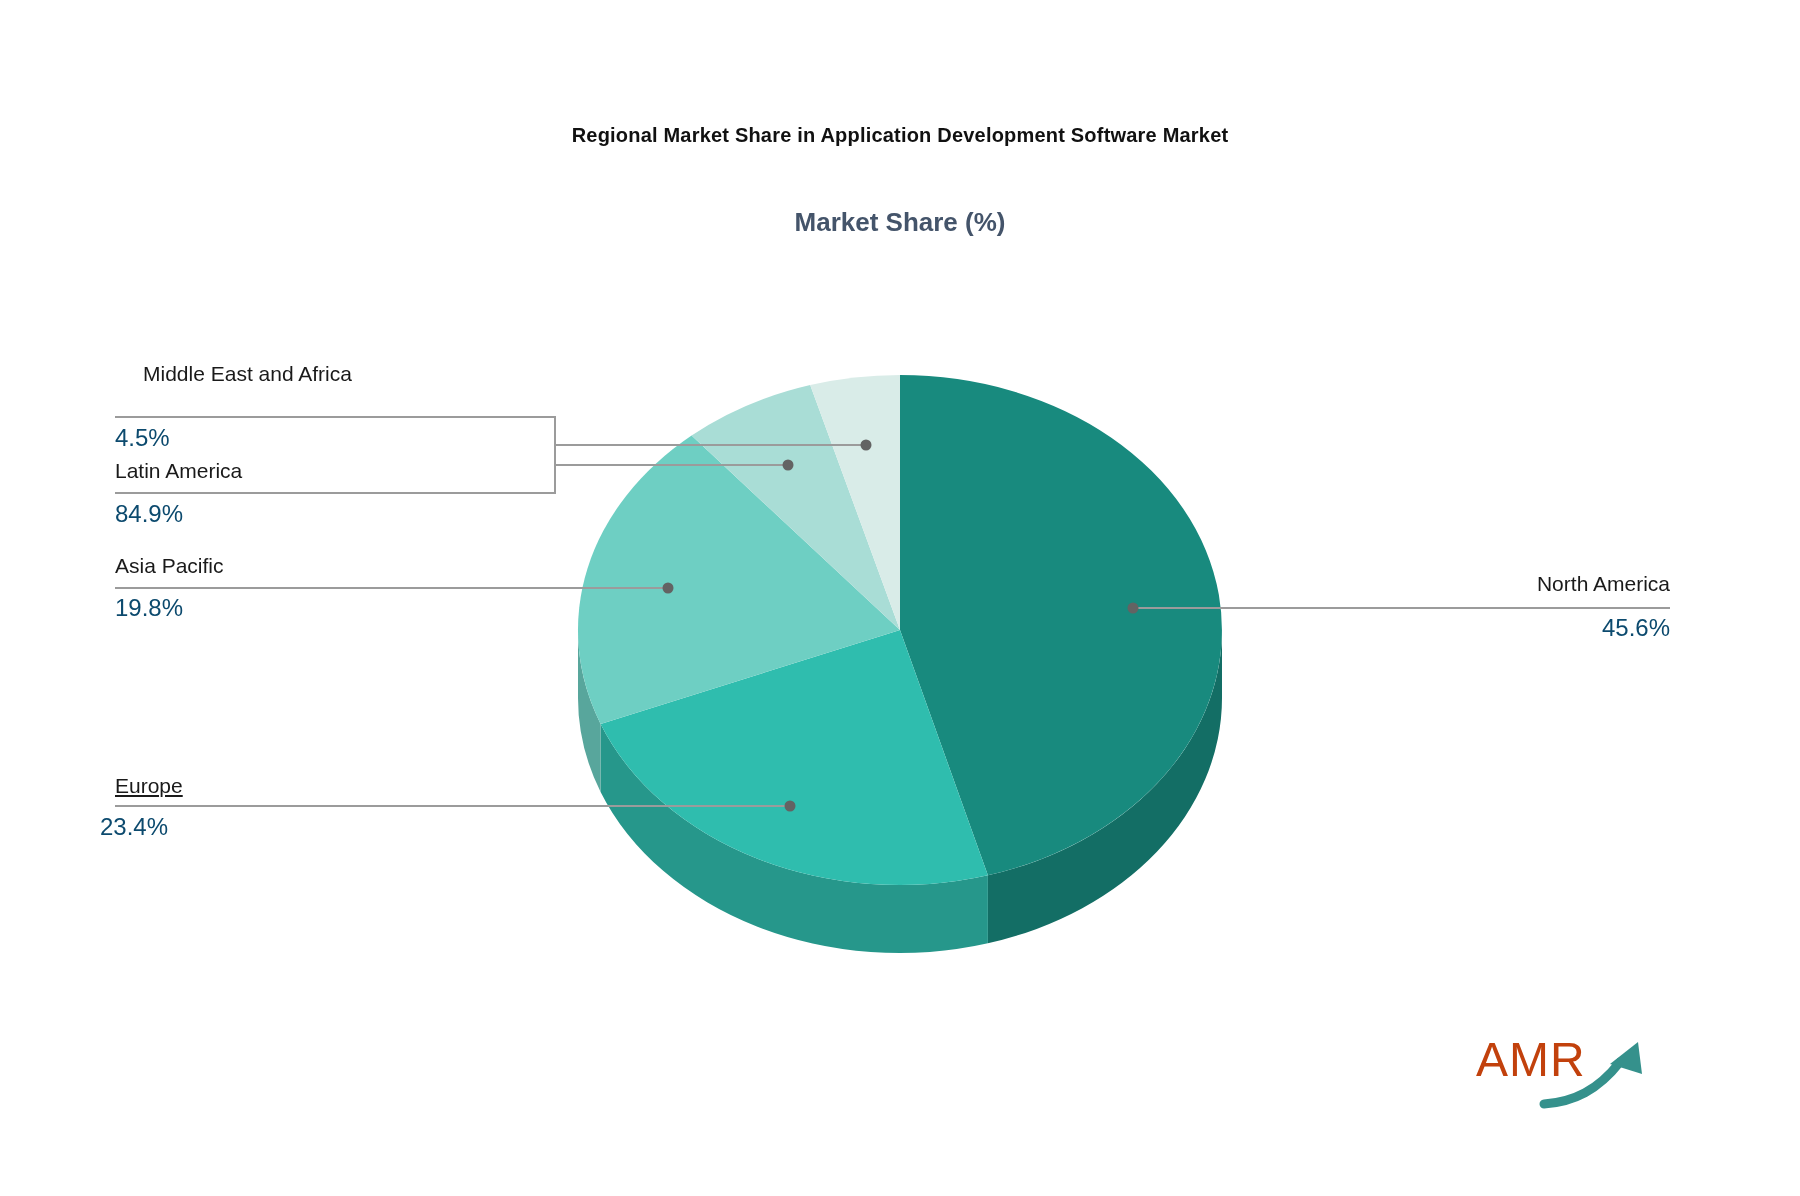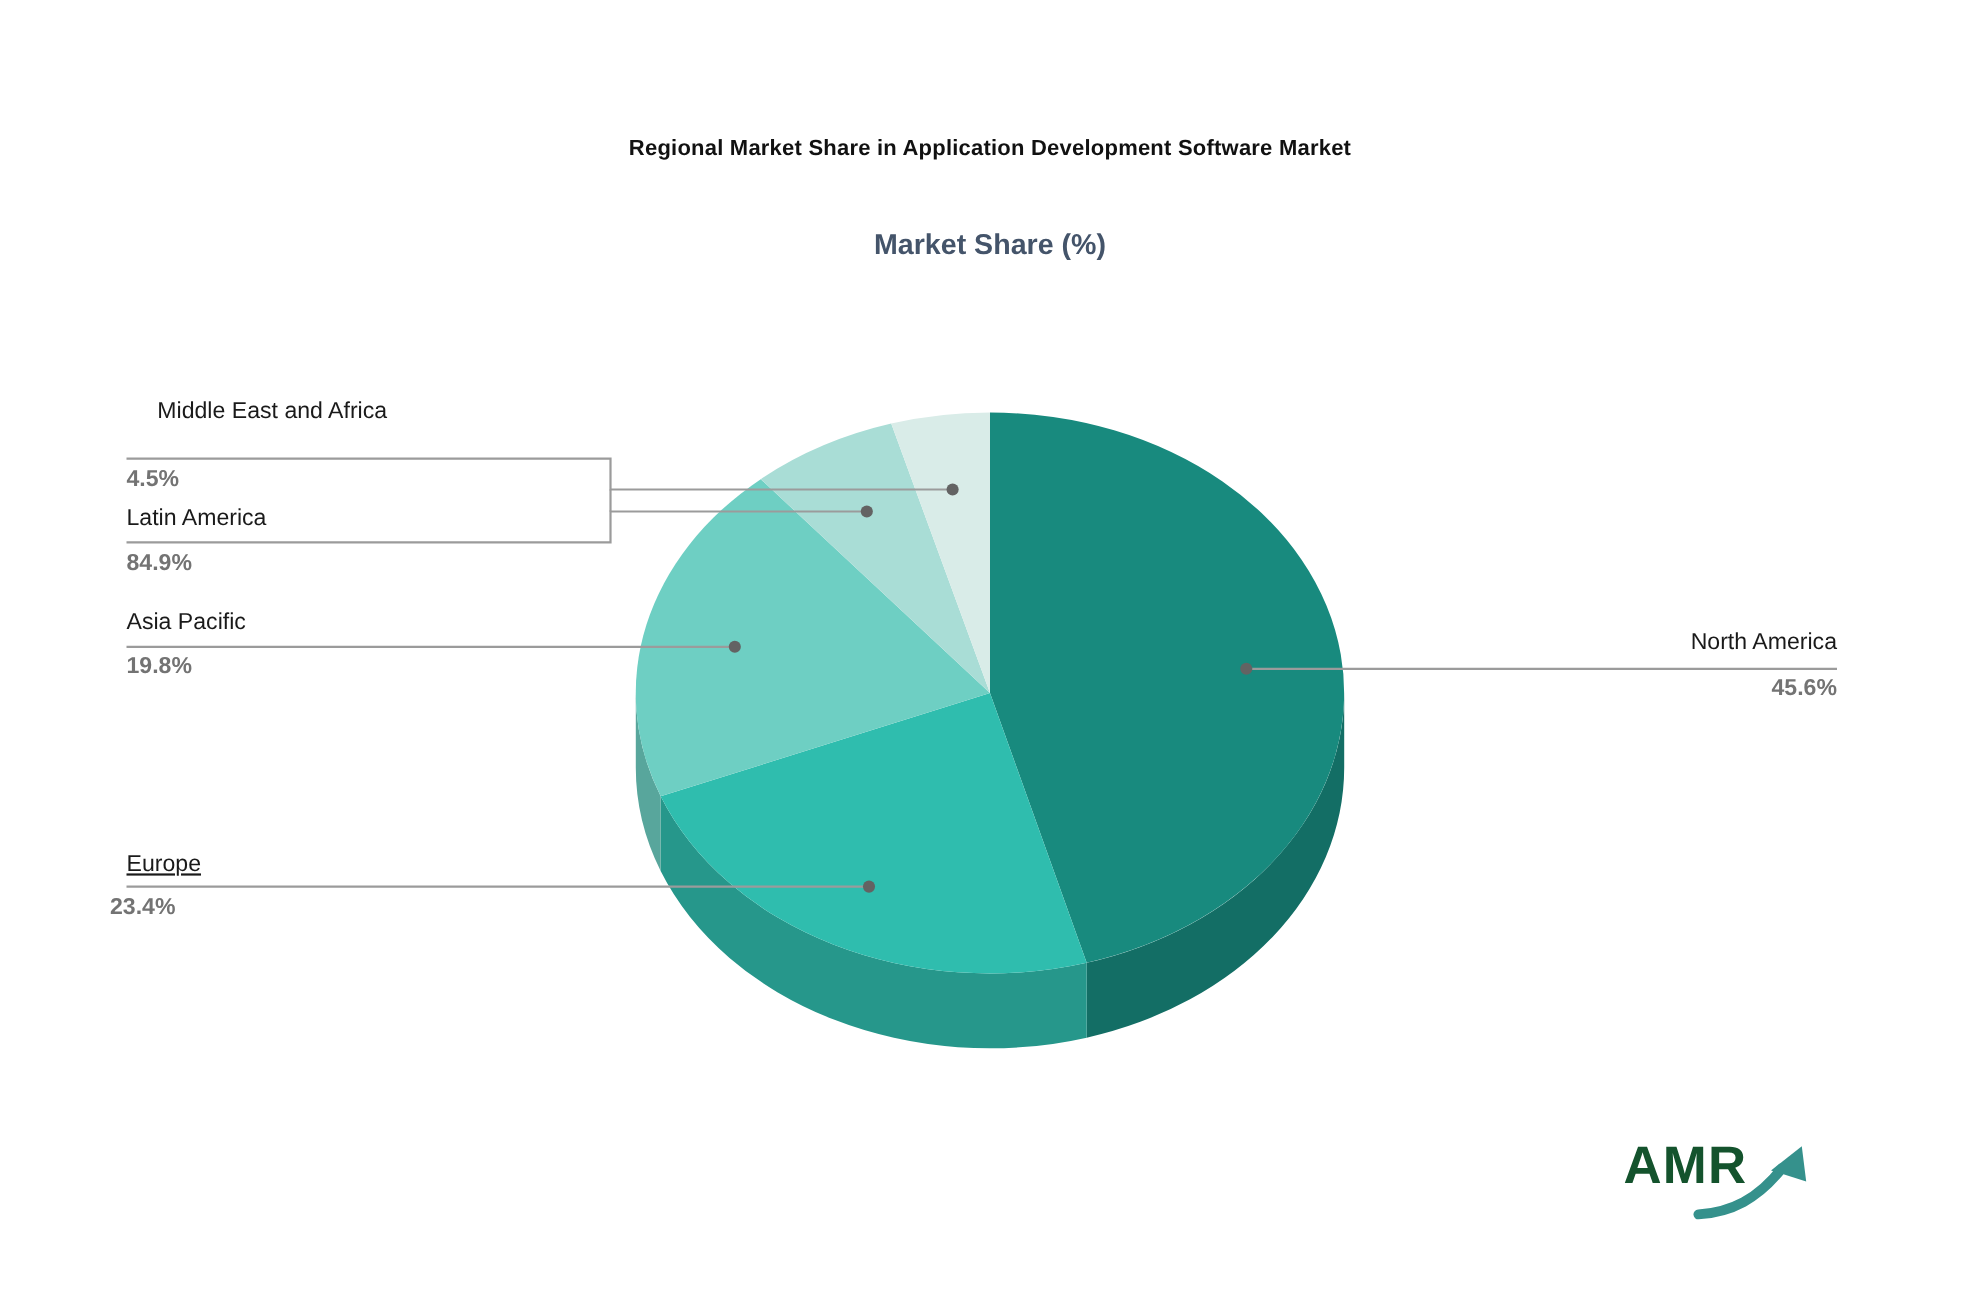--- a/index.html
+++ b/index.html
@@ -23,41 +23,40 @@
     text-align:center;
     font-size:26px;font-weight:bold;color:#44546a;margin-top:15px;
   }
   .lbl-name{
     position:absolute;
     font-size:21px;color:#1a1a1a;
     white-space:nowrap;
   }
   .lbl-pct{
     position:absolute;
-    font-size:21px;color:#737373;
+    font-size:24px;color:#0c4a6e;
     white-space:nowrap;
-    font-weight:bold;
   }
   .align-right{text-align:right;}
   
   .mea-name{left:115px;top:362px;margin-left:28px;}
   .mea-pct {left:115px;top:424px;}
   .la-name {left:115px;top:459px;}
   .la-pct  {left:115px;top:500px;}
   .ap-name {left:115px;top:554px;}
   .ap-pct  {left:115px;top:594px;}
   .eu-name {left:115px;top:774px;text-decoration:underline;}
   .eu-pct  {left:100px;top:813px;text-align:center;}
   .na-name {right:130px;top:572px;}
   .na-pct  {right:130px;top:614px;}
   .logo{
     position:absolute;left:1476px;top:1036px;width:200px;height:90px;
   }
   .logo-text{
-    font-size:48px;font-weight:700;color:#14532d;
+    font-size:48px;font-weight:400;color:#c2410c;
     letter-spacing:1px;
     line-height:1.0;
   }
   .logo-arrow-svg{position:absolute;left:58px;top:-2px;}
 </style>
 </head>
 <body>
 
 <div class="canvas">
 

